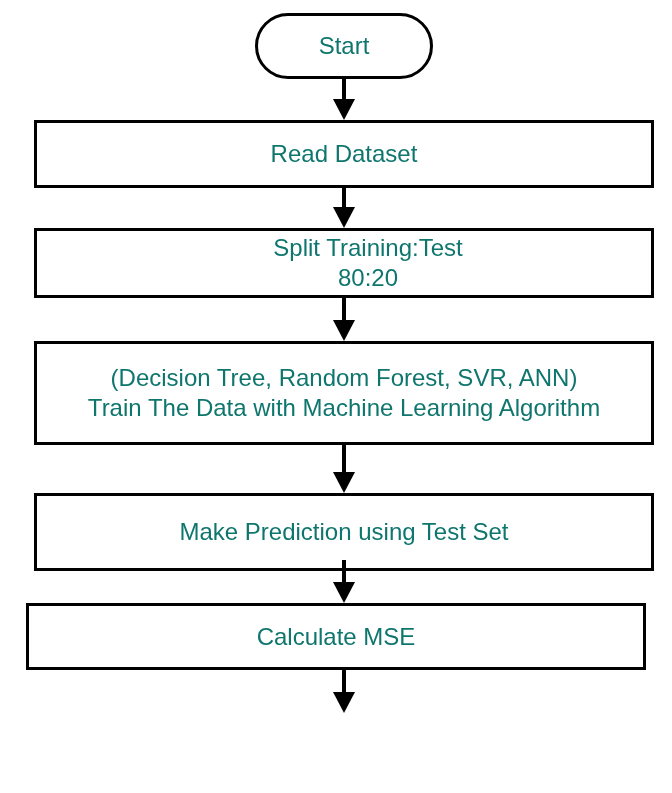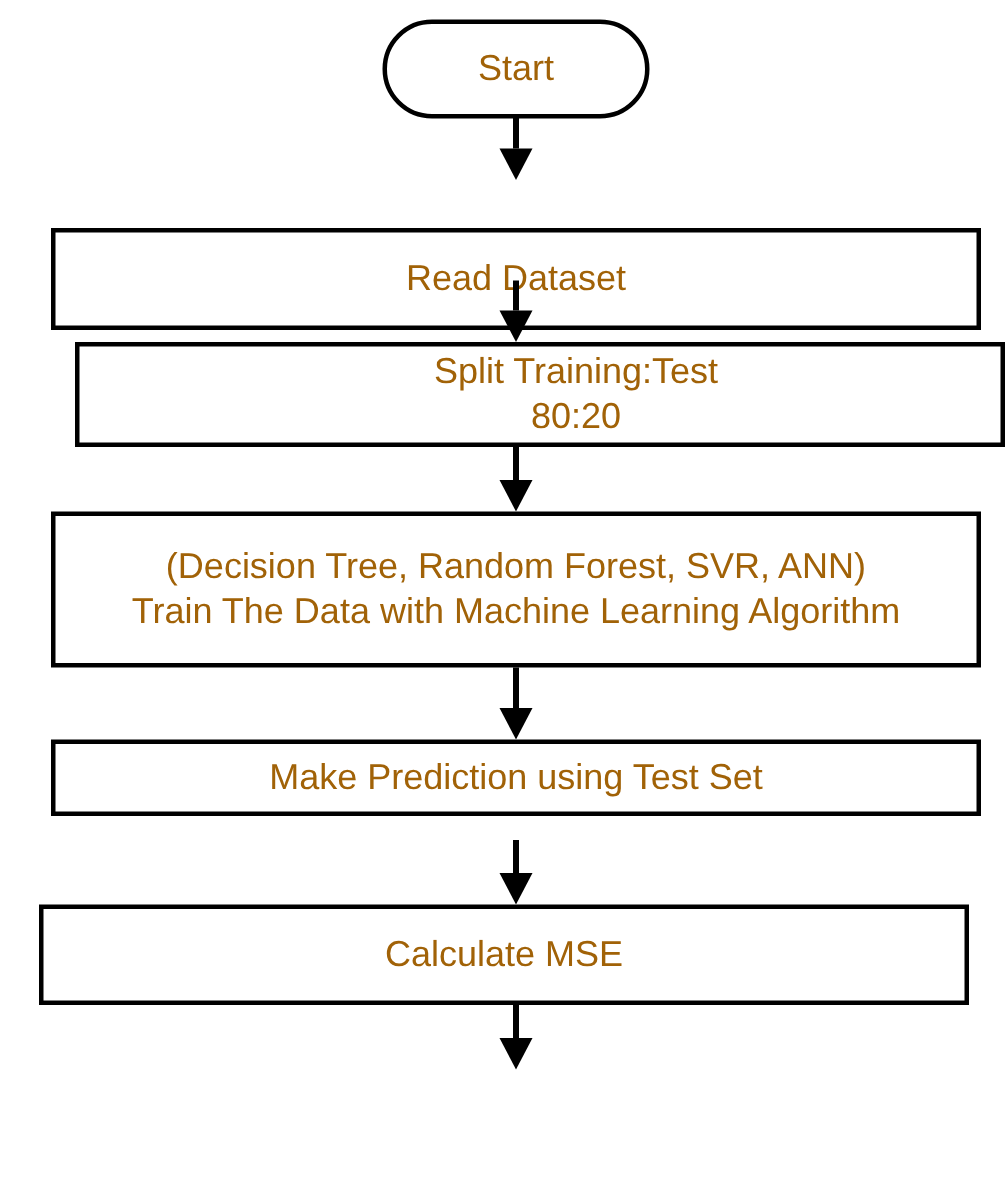--- a/index.html
+++ b/index.html
@@ -1,43 +1,43 @@
 <!DOCTYPE html>
 <html><head>
 <meta charset="utf-8">
 <style>
   html,body{margin:0;padding:0;background:#ffffff;}
   .canvas{
     position:relative;
     width:672px;height:793px;
     background:#ffffff;
     font-family:"Liberation Sans", sans-serif;
-    color:#a16207;
+    color:#0f766e;
     overflow:hidden;
   }
   .node{
     position:absolute;
     box-sizing:border-box;
     border:3px solid #000000;
     background:#ffffff;
     display:flex;
     flex-direction:column;
     align-items:center;
     justify-content:center;
     text-align:center;
     font-size:24px;
     line-height:30px;
   }
   .node .line{display:block;white-space:nowrap;}
   .terminator{border-radius:33px;}
   .n-start  {left:255px;top:13px; width:178px;height:66px;}
-  .n-read   {left:34px; top:120px;width:620px;height:68px;margin-top:32px;}
-  .n-split  {left:50px; top:228px;width:620px;height:70px;padding-left:48px;}
+  .n-read   {left:34px; top:120px;width:620px;height:68px;}
+  .n-split  {left:34px; top:228px;width:620px;height:70px;padding-left:48px;}
   .n-train  {left:34px; top:341px;width:620px;height:104px;}
-  .n-predict{left:34px; top:493px;width:620px;height:51px;}
+  .n-predict{left:34px; top:493px;width:620px;height:78px;}
   .n-mse    {left:26px; top:603px;width:620px;height:67px;}
   .n-finish {left:255px;top:713px;width:178px;height:67px;}
   .arrow{
     position:absolute;
     left:333px;
     width:22px;
     display:flex;
     flex-direction:column;
     align-items:center;
   }

